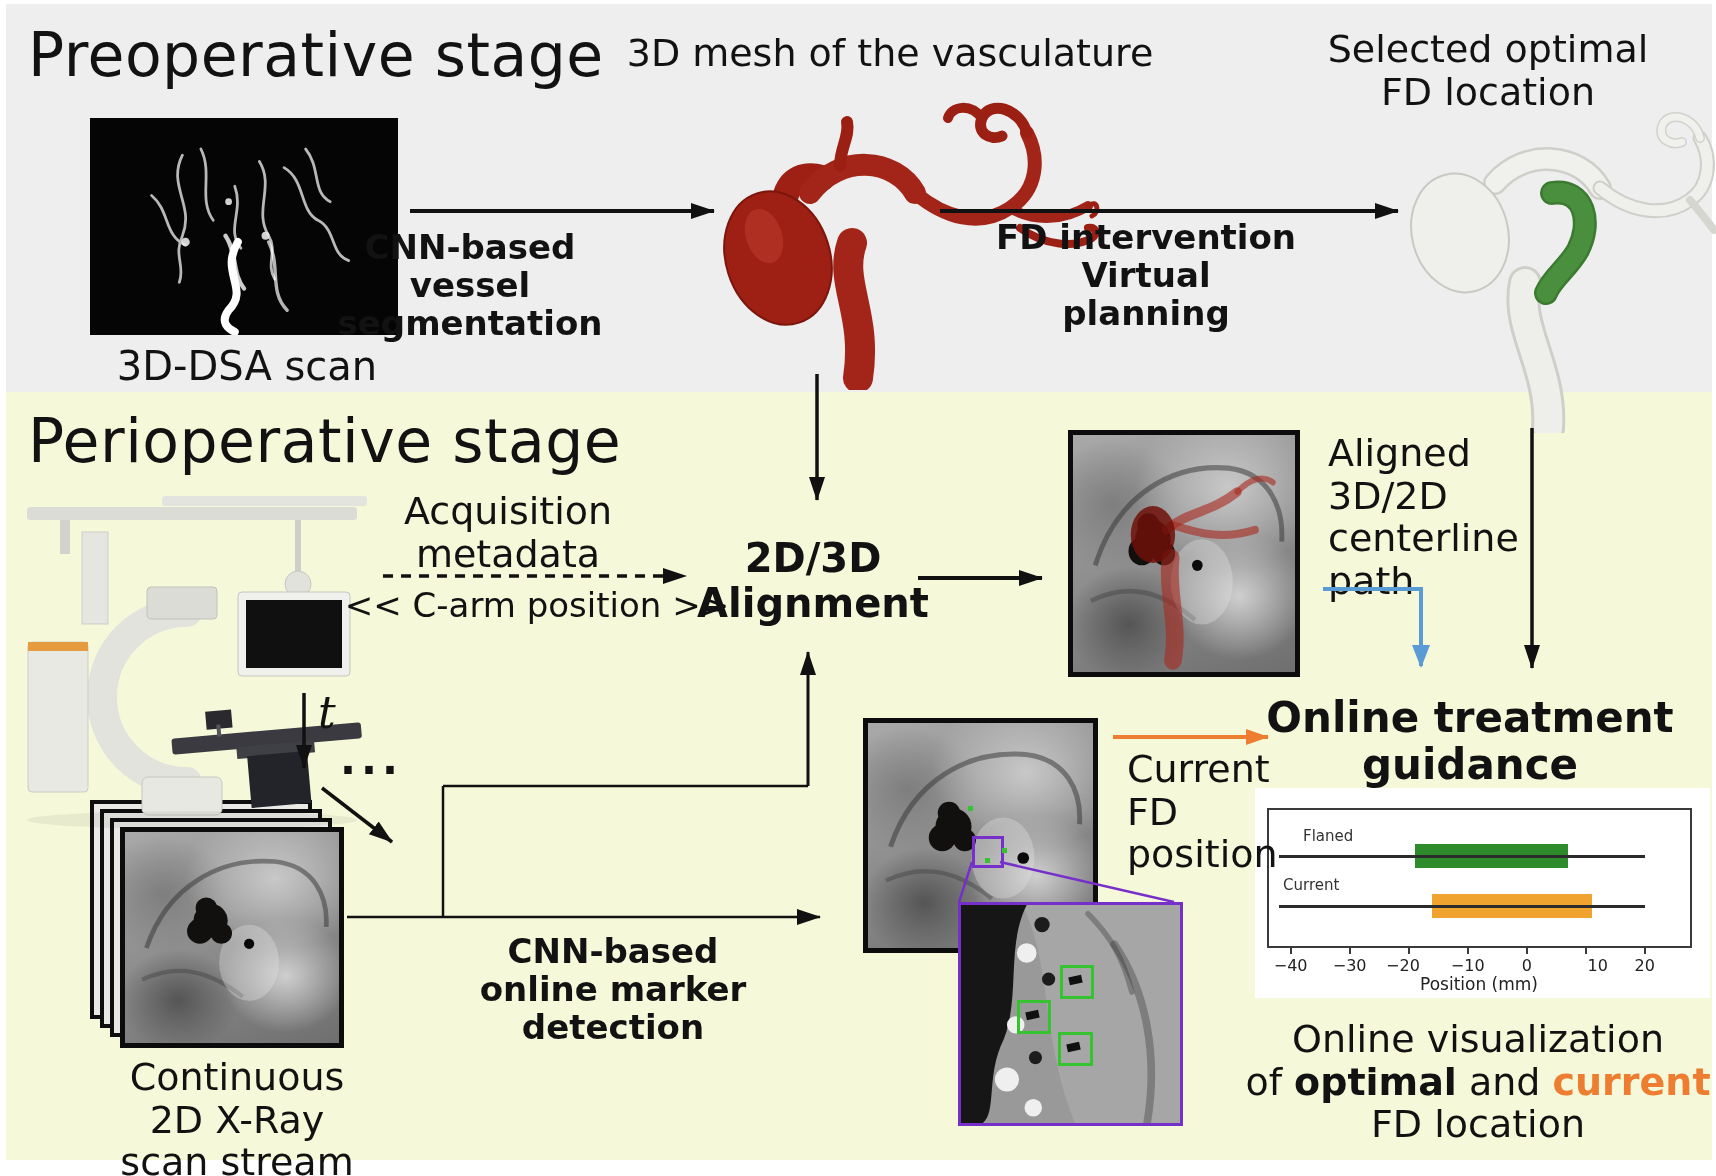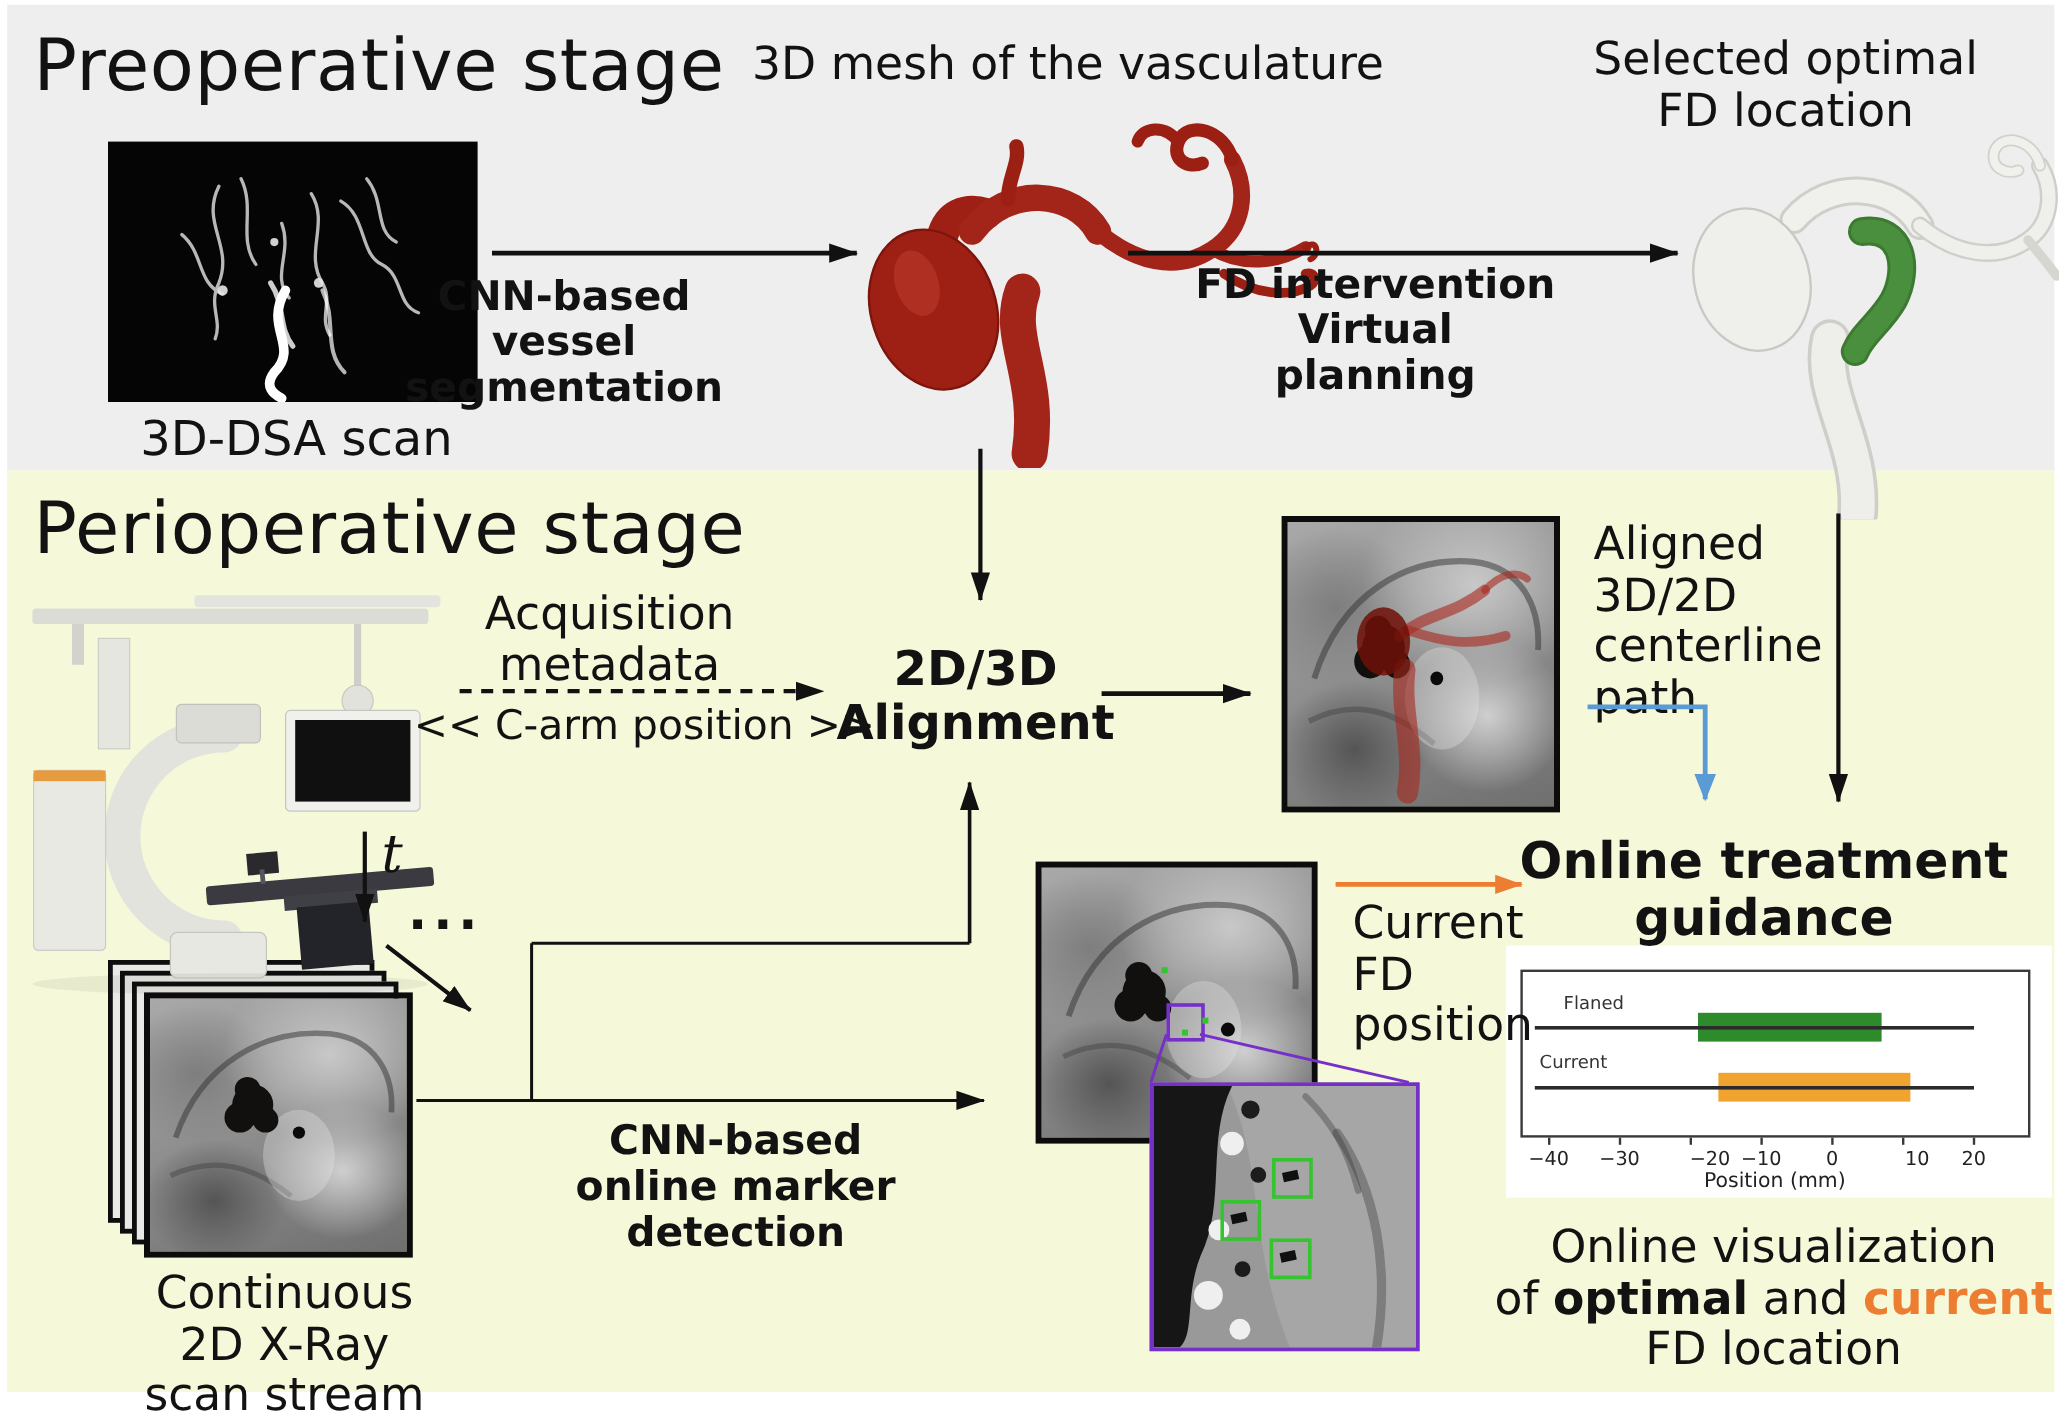--- a/index.html
+++ b/index.html
@@ -305,21 +305,21 @@
   </div>
 
   <div id="chart-panel">
     <div id="chart-axes"></div>
     <div id="chart-decor" style="position:absolute;inset:0;">
         <div class="chart-tick-mark" style="left: 34.6111px; top: 160px;"></div>
         <div class="chart-tick-label" style="left: 35.6111px; top: 168px;">−40</div>
         <div class="chart-tick-mark" style="left: 93.6389px; top: 160px;"></div>
         <div class="chart-tick-label" style="left: 94.6389px; top: 168px; text-align: center;">−30</div>
         <div class="chart-tick-mark" style="left: 152.667px; top: 160px;"></div>
-        <div class="chart-tick-label" style="left: 170px; top: 168px; text-align: center;">−20</div>
+        <div class="chart-tick-label" style="left: 148px; top: 168px; text-align: center;">−20</div>
         <div class="chart-tick-mark" style="left: 211.694px; top: 160px;"></div>
         <div class="chart-tick-label" style="left: 212.694px; top: 168px;">−10</div>
         <div class="chart-tick-mark" style="left: 270.722px; top: 160px;"></div>
         <div class="chart-tick-label" style="left: 271.722px; top: 168px;">0</div>
         <div class="chart-tick-mark" style="left: 329.75px; top: 160px;"></div>
         <div class="chart-tick-label" style="left: 330.75px; top: 168px; margin-left: 12px;">10</div>
         <div class="chart-tick-mark" style="left: 388.778px; top: 160px;"></div>
         <div class="chart-tick-label" style="left: 389.778px; top: 168px;">20</div>
         <div class="chart-row-label" style="left: 28px; top: 39px; margin-left: 20px;">Flaned</div>
         <div class="chart-bar" style="left: 159.569px; width: 153.472px; top: 56px; background: rgb(46, 139, 44);"></div>

